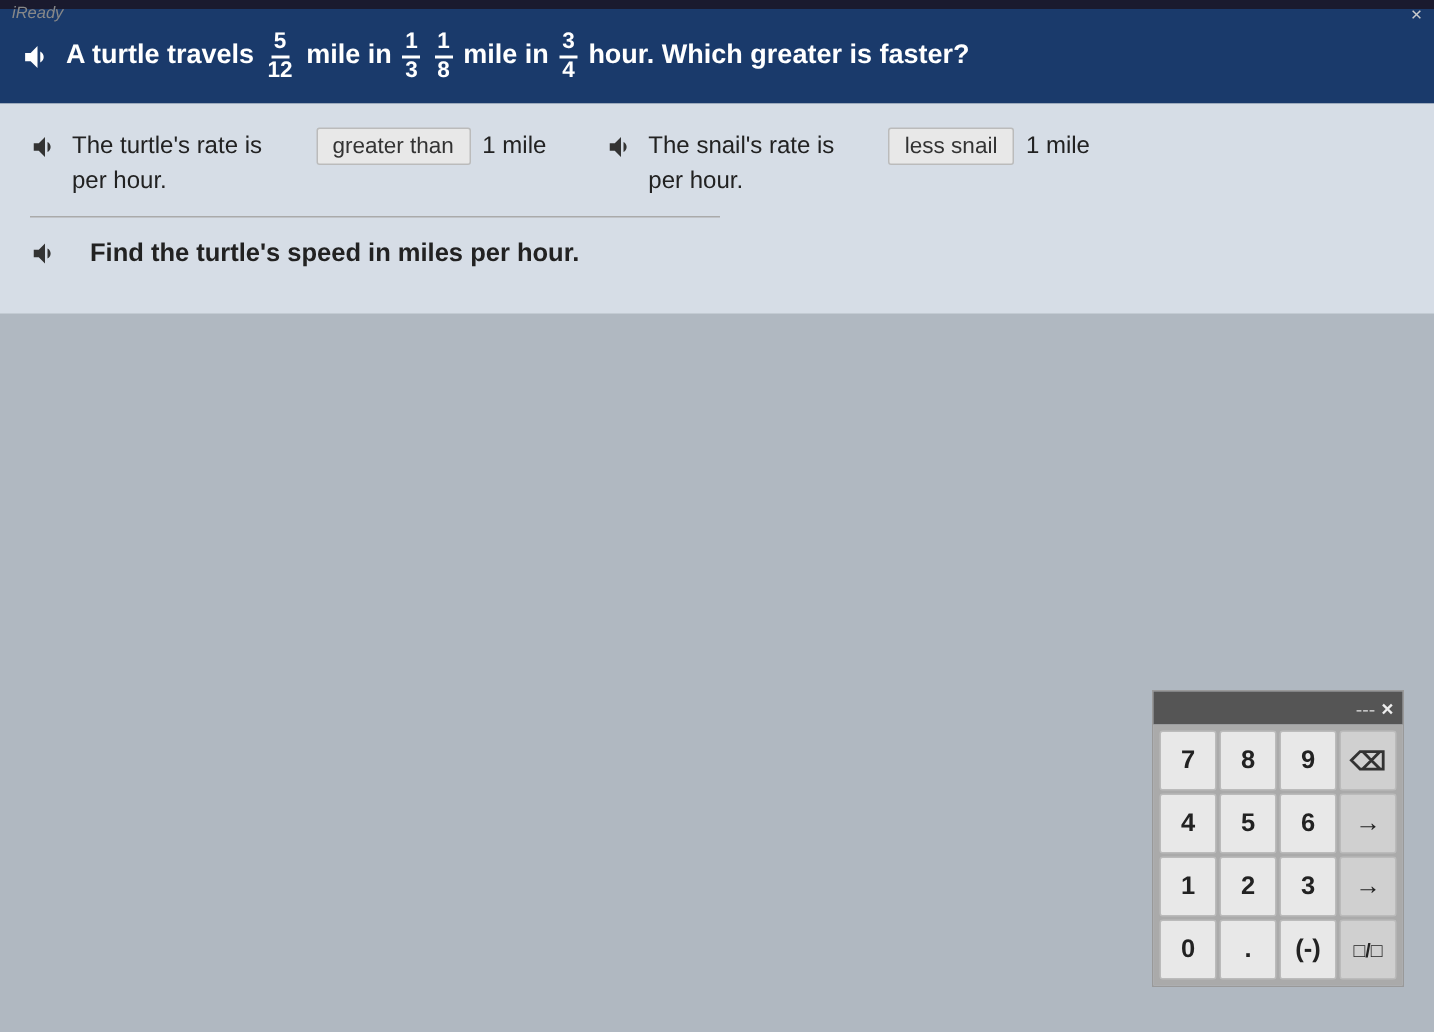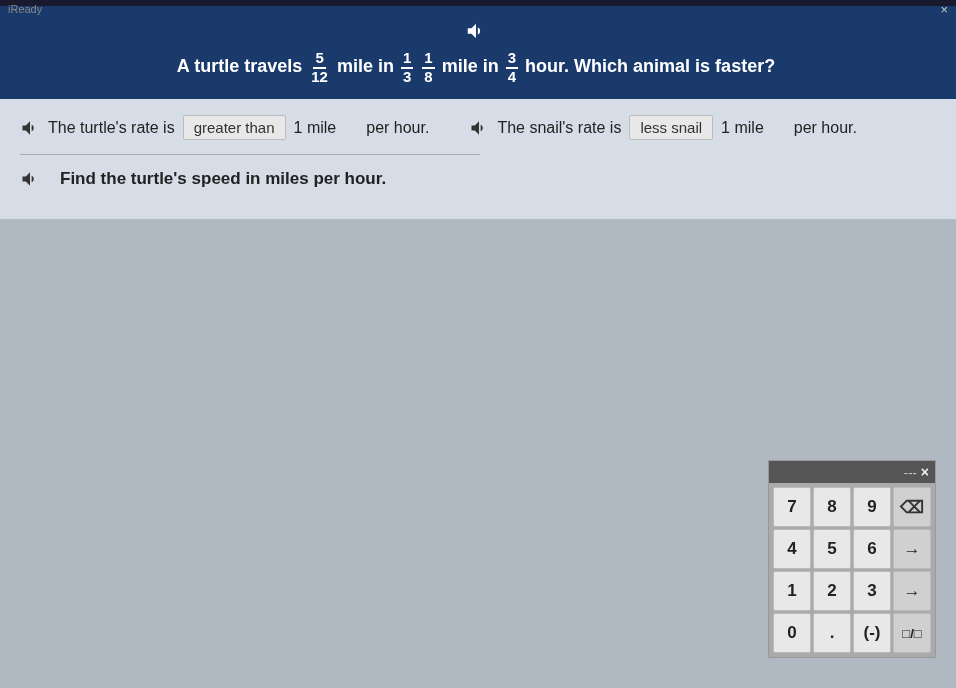--- a/index.html
+++ b/index.html
@@ -11,20 +11,21 @@
       overflow: hidden;
       position: relative;
     }
     .top-bar {
       background: #1a1a2e;
       color: #aaa;
       font-size: 11px;
       text-align: center;
       padding: 3px 0;
       position: relative;
+      font-style: italic;
     }
     .top-bar .close-x {
       position: absolute;
       right: 8px;
       top: 2px;
       color: #ccc;
       font-size: 13px;
       cursor: pointer;
     }
     .brand {
@@ -37,21 +38,20 @@
     .question-header {
       background: #1a3a6b;
       color: white;
       padding: 14px 18px 14px 14px;
       font-size: 18px;
       font-weight: bold;
       line-height: 1.5;
       display: flex;
       align-items: center;
       gap: 8px;
-      flex-direction: column;
     }
     .speaker-icon {
       width: 22px;
       height: 22px;
       flex-shrink: 0;
     }
     .fraction {
       display: inline-flex;
       flex-direction: column;
       align-items: center;
@@ -75,37 +75,38 @@
       padding: 16px 20px;
     }
     .rate-row {
       display: flex;
       align-items: flex-start;
       gap: 40px;
       margin-bottom: 8px;
     }
     .rate-col {
       display: flex;
-      flex-direction: row;
+      flex-direction: column;
       gap: 2px;
     }
     .rate-line {
       display: flex;
       align-items: center;
       gap: 8px;
       font-size: 16px;
       color: #222;
     }
     .tag-box {
       background: #e8e8e8;
       border: 1px solid #bbb;
       padding: 3px 10px;
       font-size: 15px;
       color: #333;
       border-radius: 2px;
+      margin-left: 28px;
     }
     .divider {
       border: none;
       border-top: 1px solid #aaa;
       margin: 14px 0 14px 0;
       width: 460px;
     }
     .section-title {
       font-size: 17px;
       font-weight: bold;
@@ -216,21 +217,21 @@
     </span>
     <span class="fraction">
       <span class="num">1</span>
       <span class="den">8</span>
     </span>
     <span>mile in</span>
     <span class="fraction">
       <span class="num">3</span>
       <span class="den">4</span>
     </span>
-    <span>hour. Which animal is faster?</span>
+    <span>hour. Which greater is faster?</span>
   </span>
 </div>
 
 <div class="main-content">
 
   <div class="rate-row">
 
     <div class="rate-col">
       <div class="rate-line">
         <svg width="20" height="20" viewBox="0 0 24 24" fill="#333">

